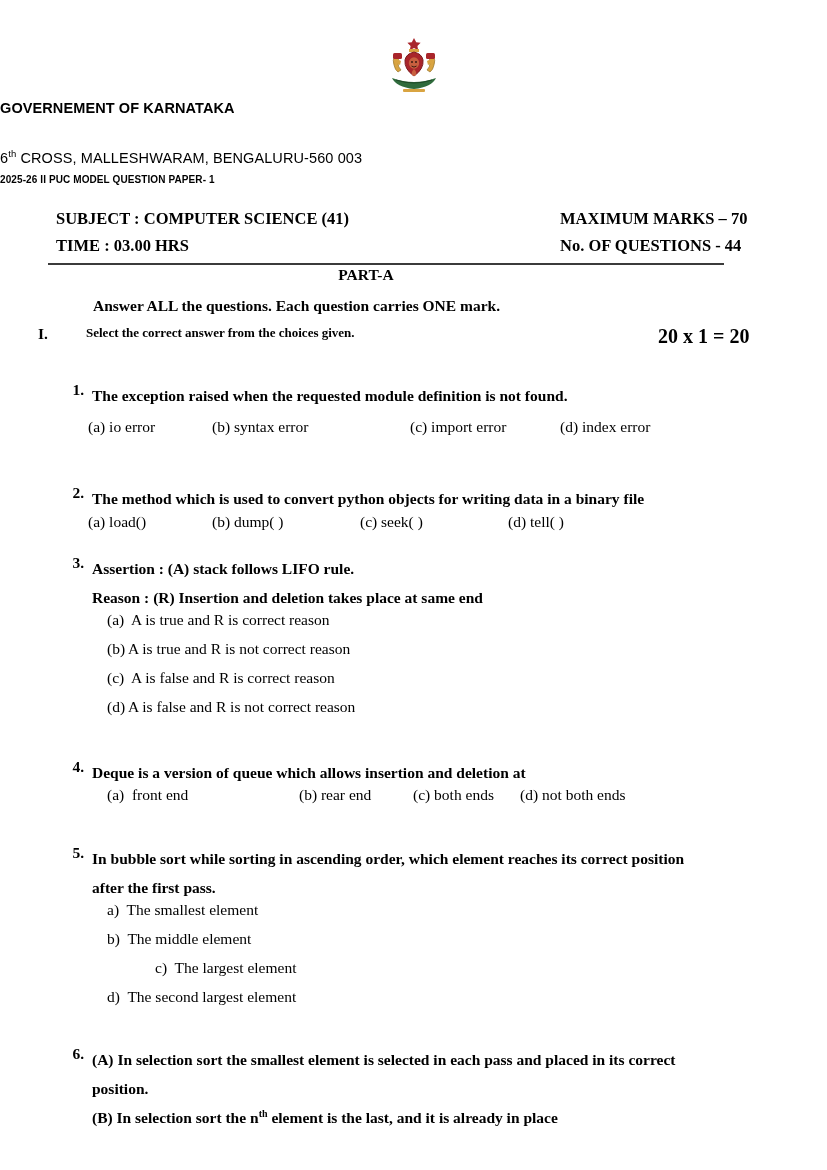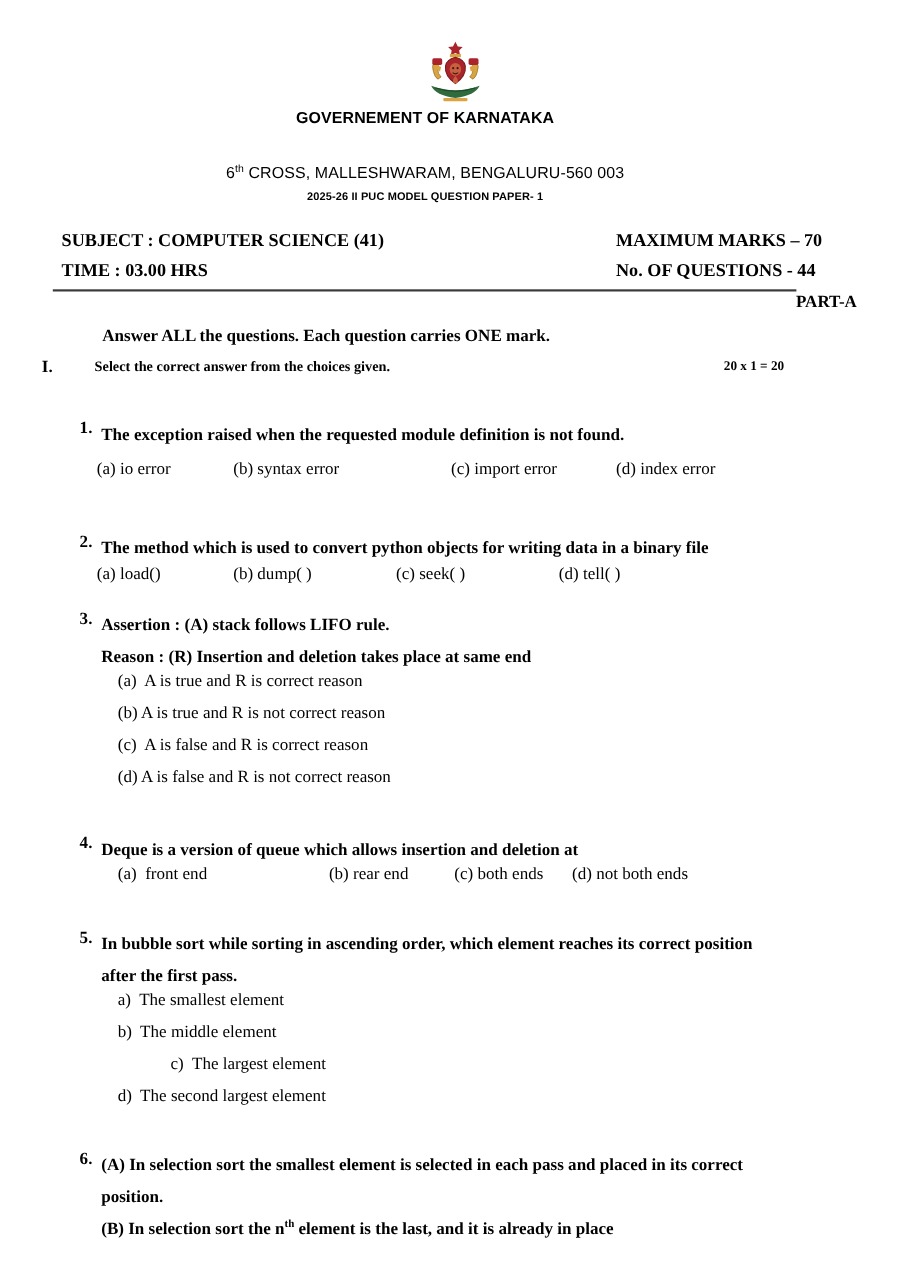--- a/index.html
+++ b/index.html
@@ -31,21 +31,20 @@
     height: 62px;
     position: relative;
   }
   .emblem svg { display: block; }
 
   
   .head-sans {
     position: absolute;
     left: 0;
     width: 773px;
-    text-align: center;
     font-family: "Liberation Sans", "DejaVu Sans", sans-serif;
     letter-spacing: 0.1px;
   }
   .h-gov      { top: 100px;  font-size: 14.5px; font-weight: bold; }
   .h-board    { top: 125px;  font-size: 14.5px; font-weight: bold; }
   .h-addr     { top: 150px;  font-size: 14.5px; font-weight: normal; }
   .h-paper    { top: 174px;  font-size: 10px;   font-weight: bold; }
   .h-addr sup { font-size: 9.5px; vertical-align: super; line-height: 0; }
 
   
@@ -67,24 +66,23 @@
     width: 676px;
     height: 2px;
     background: #3b3b3b;
   }
 
   .part-a {
     position: absolute;
     left: 0;
     top: 266px;
     width: 732px;
-    text-align: right;
-    font-size: 15.5px;
-    font-weight: bold;
-    margin-left: 47px;
+    text-align: center;
+    font-size: 15.5px;
+    font-weight: bold;
   }
 
   .instr {
     position: absolute;
     left: 93px;
     top: 297px;
     font-size: 15.5px;
     font-weight: bold;
   }
 
@@ -99,21 +97,21 @@
     position: absolute;
     left: 86px;
     top: 325px;
     font-size: 13px;
     font-weight: bold;
   }
   .sec-marks {
     position: absolute;
     left: 658px;
     top: 325px;
-    font-size: 12px;
+    font-size: 20px;
     font-weight: bold;
   }
 
   
   .q {
     position: absolute;
     left: 0;
     width: 827px;
   }
   .q-num {

